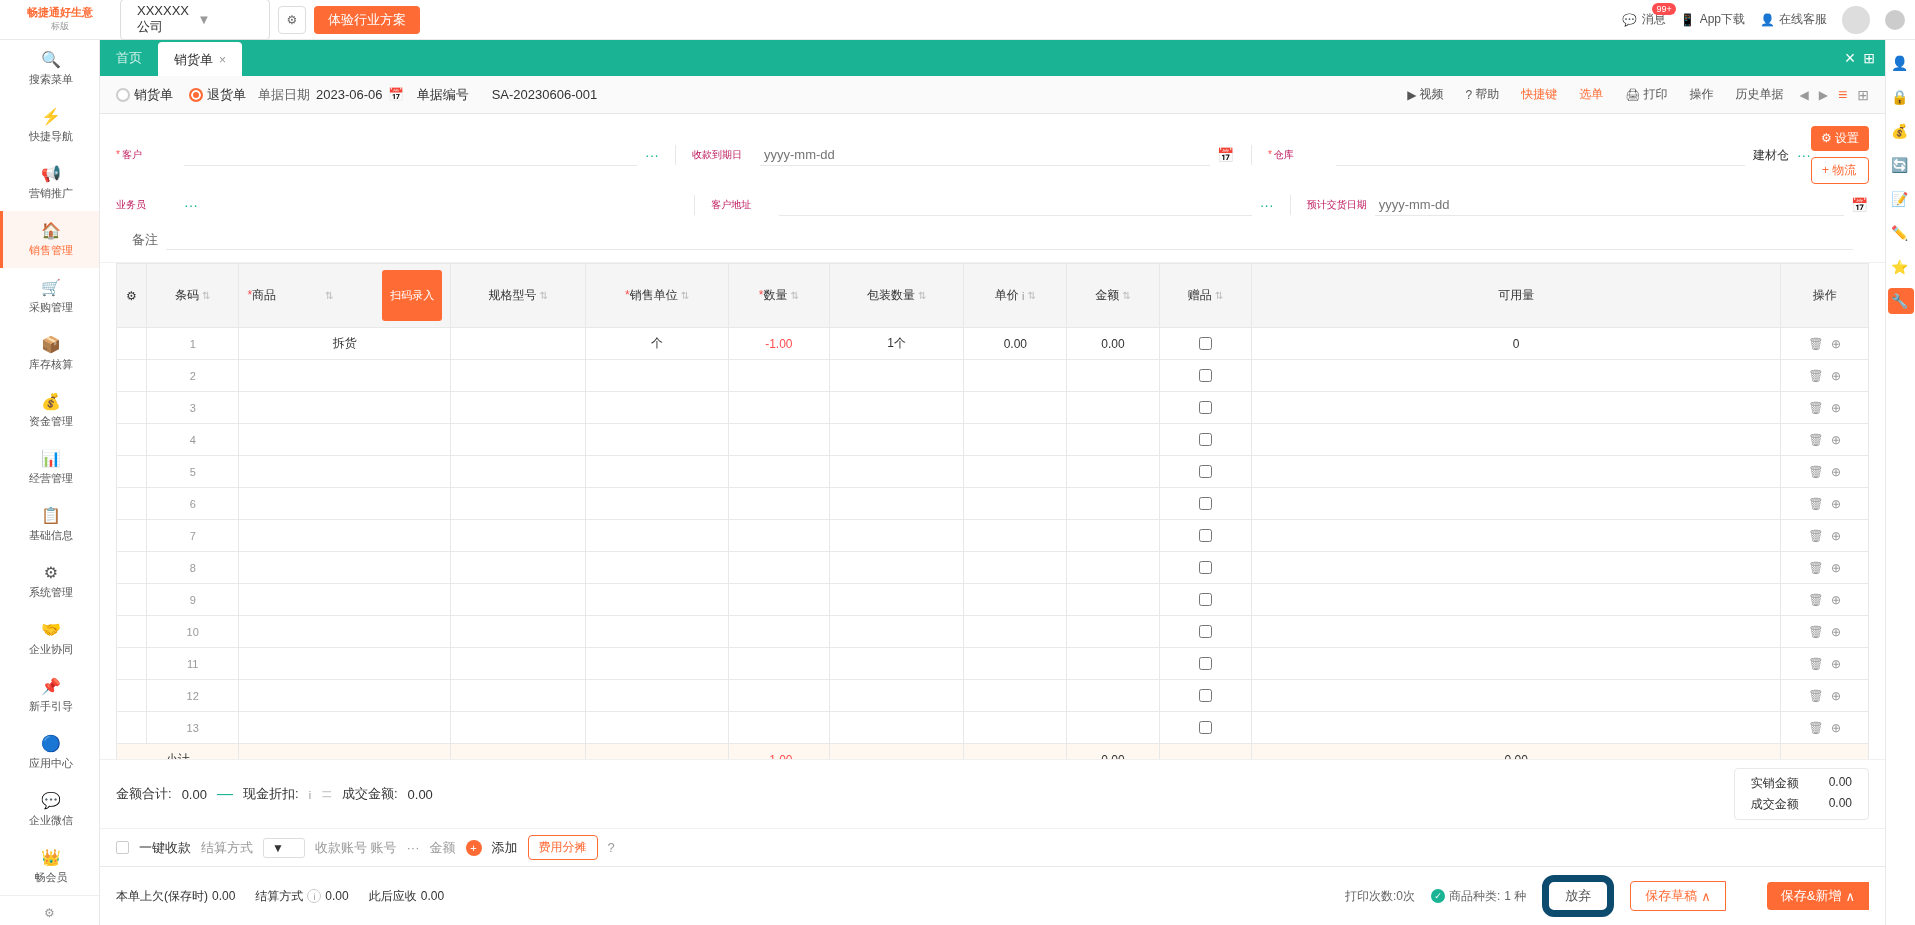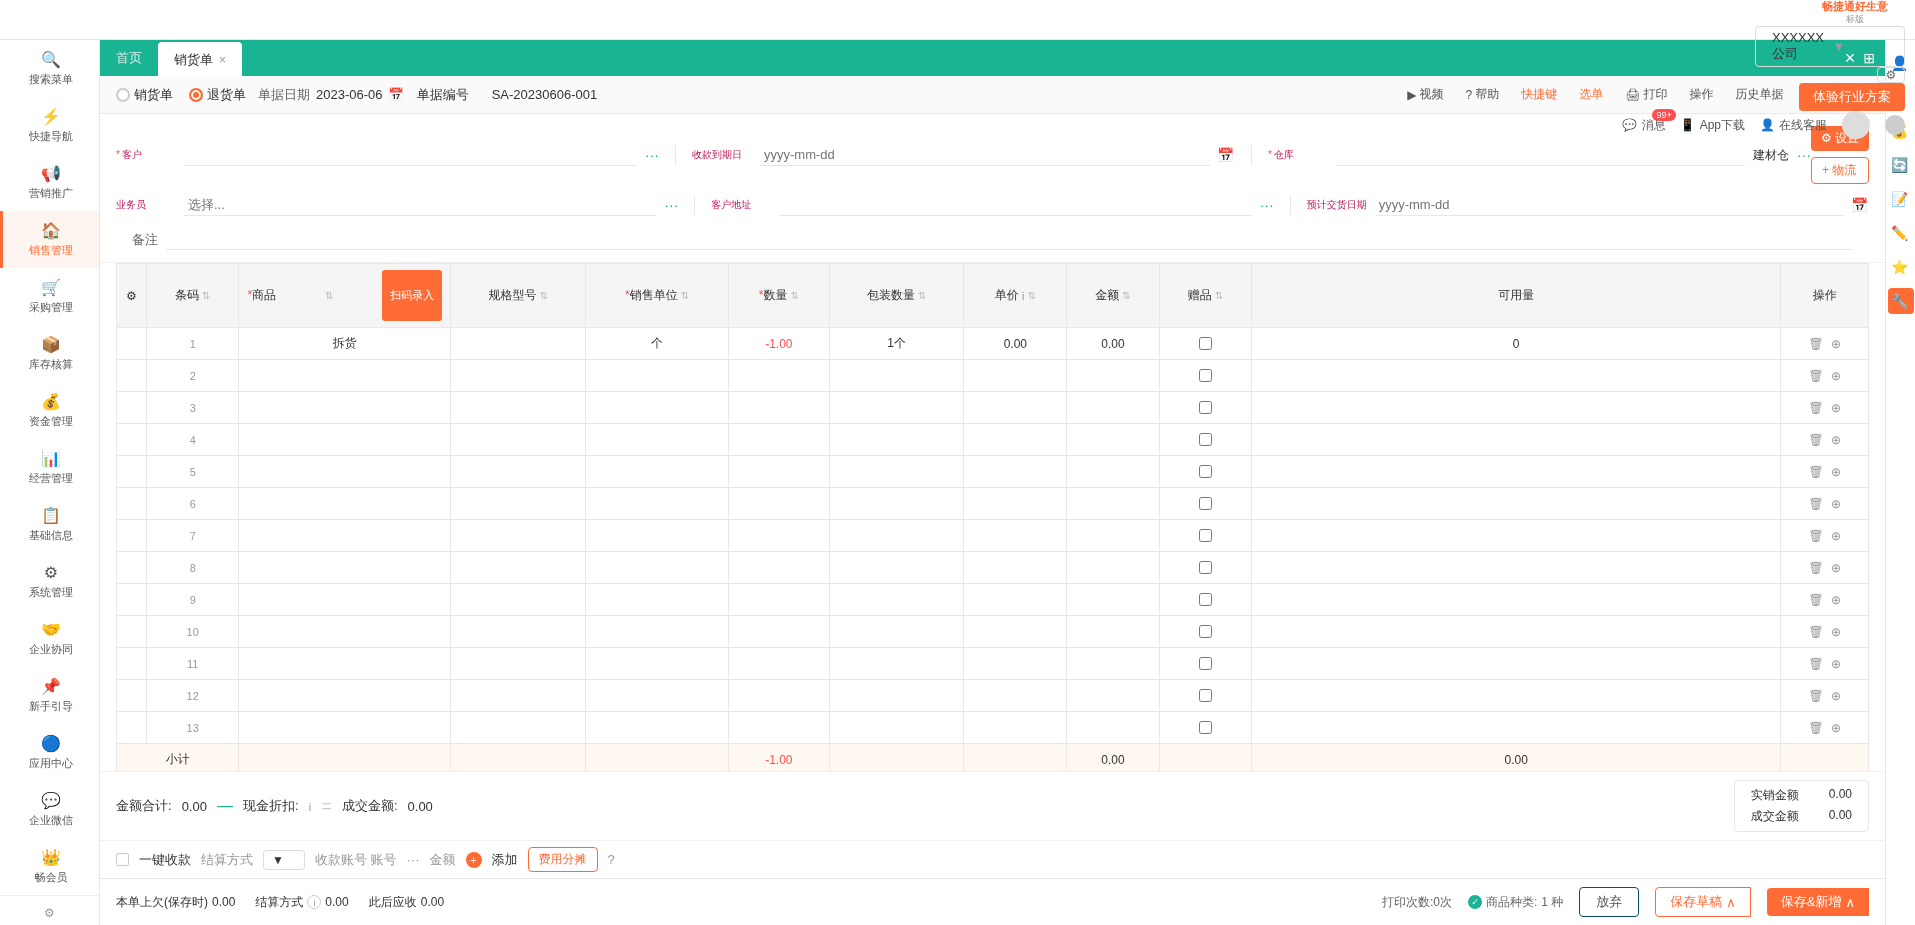--- a/index.html
+++ b/index.html
@@ -4,25 +4,24 @@
   <style>
     * { box-sizing: border-box; margin: 0; padding: 0; }
     body { font-family: 'Microsoft YaHei', Arial, sans-serif; font-size: 12px; background: #f0f2f5; color: #333; overflow: hidden; }
 
     
     .top-bar {
       height: 40px;
       background: #fff;
       border-bottom: 1px solid #e8e8e8;
       display: flex;
-      align-items: flex-end;
+      align-items: center;
       padding: 0 10px;
       position: relative;
       z-index: 100;
-      flex-direction: column;
     }
     .top-bar-logo {
       width: 100px;
       display: flex;
       flex-direction: column;
       align-items: center;
       justify-content: center;
     }
     .logo-text {
       font-size: 11px;
@@ -520,23 +519,23 @@
       width: 14px; height: 14px;
       border-radius: 50%;
       background: #1ab394;
       display: flex;
       align-items: center;
       justify-content: center;
       color: white;
       font-size: 9px;
     }
     .discard-btn {
-      border: 1px solid #0c4a6e;
+      border: 7px solid #0c4a6e;
       background: white;
-      border-radius: 4px;
+      border-radius: 12px;
       padding: 5px 16px;
       font-size: 13px;
       cursor: pointer;
       color: #555;
     }
     .save-draft-btn {
       border: 1px solid #ff6b35;
       background: white;
       border-radius: 4px 0 0 4px;
       padding: 5px 14px;
@@ -782,21 +781,20 @@
             <span class="field-dots">···</span>
           </div>
           <div style="margin-left:auto; display:flex; flex-direction:column; gap:6px;">
             <button class="action-btn-settings">⚙ 设置</button>
             <button class="action-btn-logistics">+ 物流</button>
           </div>
         </div>
         <div class="form-row">
           <div class="form-field">
             <label>业务员</label>
-            <input class="field-input" type="text" placeholder="选择..." style="">
             <span class="field-dots">···</span>
           </div>
           <div class="field-separator"></div>
           <div class="form-field">
             <label>客户地址</label>
             <input class="field-input" type="text" style="">
             <span class="field-dots">···</span>
           </div>
           <div class="field-separator"></div>
           <div class="form-field">
@@ -1228,21 +1226,21 @@
             <span>商品种类:</span>
             <span>1 种</span>
           </div>
           <button class="discard-btn">放弃</button>
           <div style="display:flex;">
             <button class="save-draft-btn">
               <span>保存草稿</span>
               <span>∧</span>
             </button>
           </div>
-          <div style="display:flex;">
+          <div style="display:flex;margin-left:25px;">
             <button class="save-new-btn">
               <span>保存&amp;新增</span>
               <span>∧</span>
             </button>
           </div>
         </div>
       </div>
 
     </div>
   </div>

